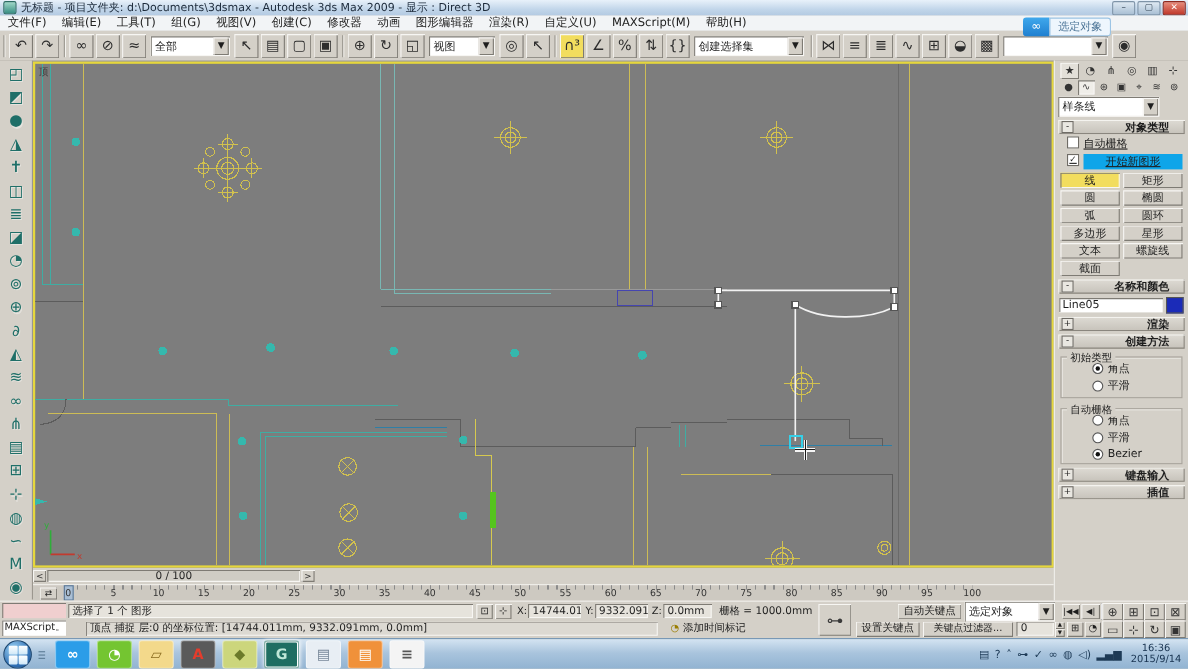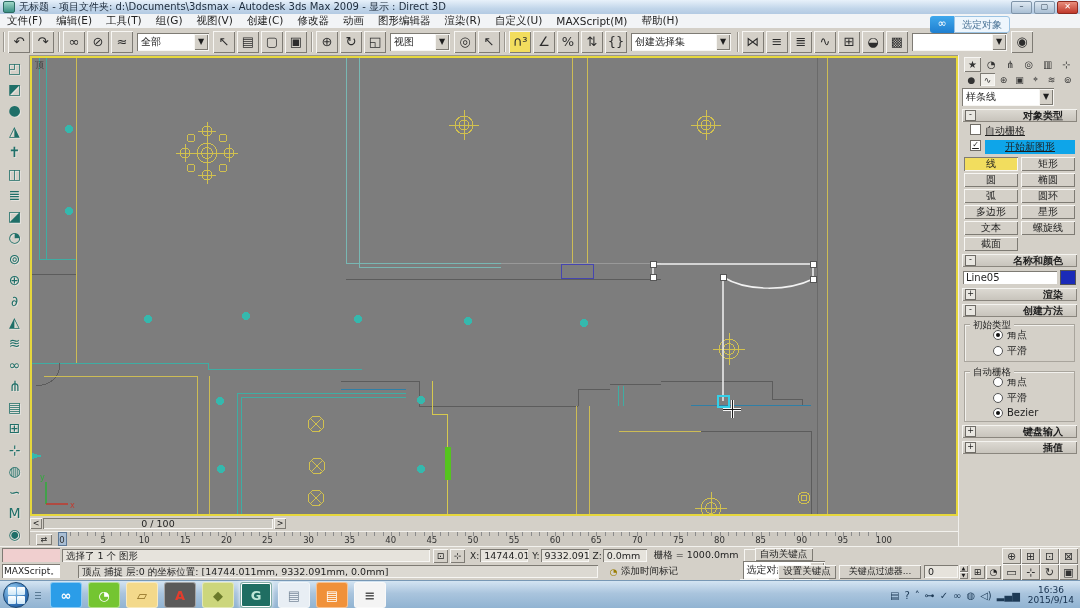--- a/index.html
+++ b/index.html
@@ -567,21 +567,21 @@
       <span style="margin-left:7px;font-size:9.5px;width:86px">栅格 = 1000.0mm</span>
     </div>
     <div class="srow" style="left:62px;top:17px;padding-left:16px;">
       <span class="sbox" style="width:520px;background:#dcd9d2">顶点 捕捉 层:0 的坐标位置:  [14744.011mm, 9332.091mm, 0.0mm]</span>
       <span class="sbtn micro" style="margin-left:8px;color:#9a7d00">◔</span>
       <span style="font-size:9.5px">添加时间标记</span>
     </div>
 
     <div id="key-big" class="raised">⊶</div>
 
-    <div class="srow" style="left:737px;top:1px;flex-direction:column;">
+    <div class="srow" style="left:816px;top:1px;">
       <span class="sbtn raised" style="width:58px">自动关键点</span>
       <div class="dd" style="width:82px;margin-left:3px">
         <span class="val">选定对象</span>
           <span class="arrow">▼</span>
       </div>
       <span class="flex" style="margin-left:3px">
 
       <span class="pbtn raised">|◀◀</span>
           <span class="pbtn raised">◀|</span>
           <span class="pbtn raised on">▶</span>

